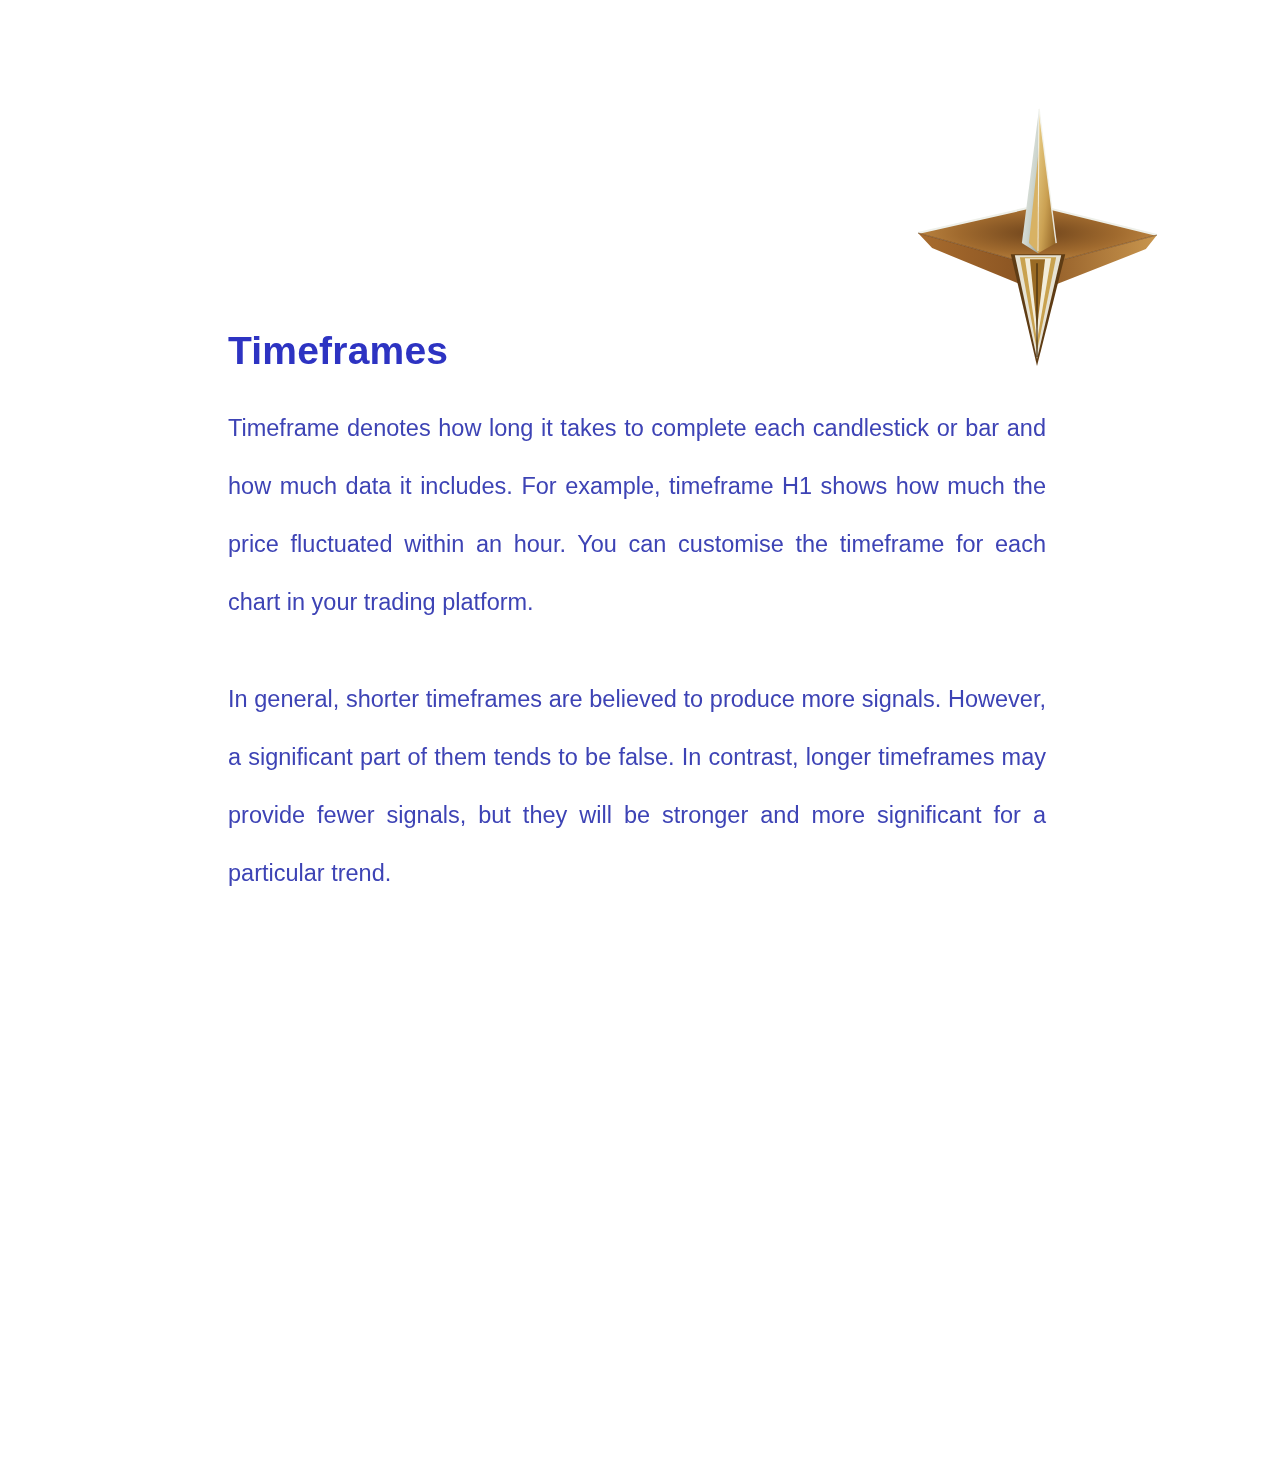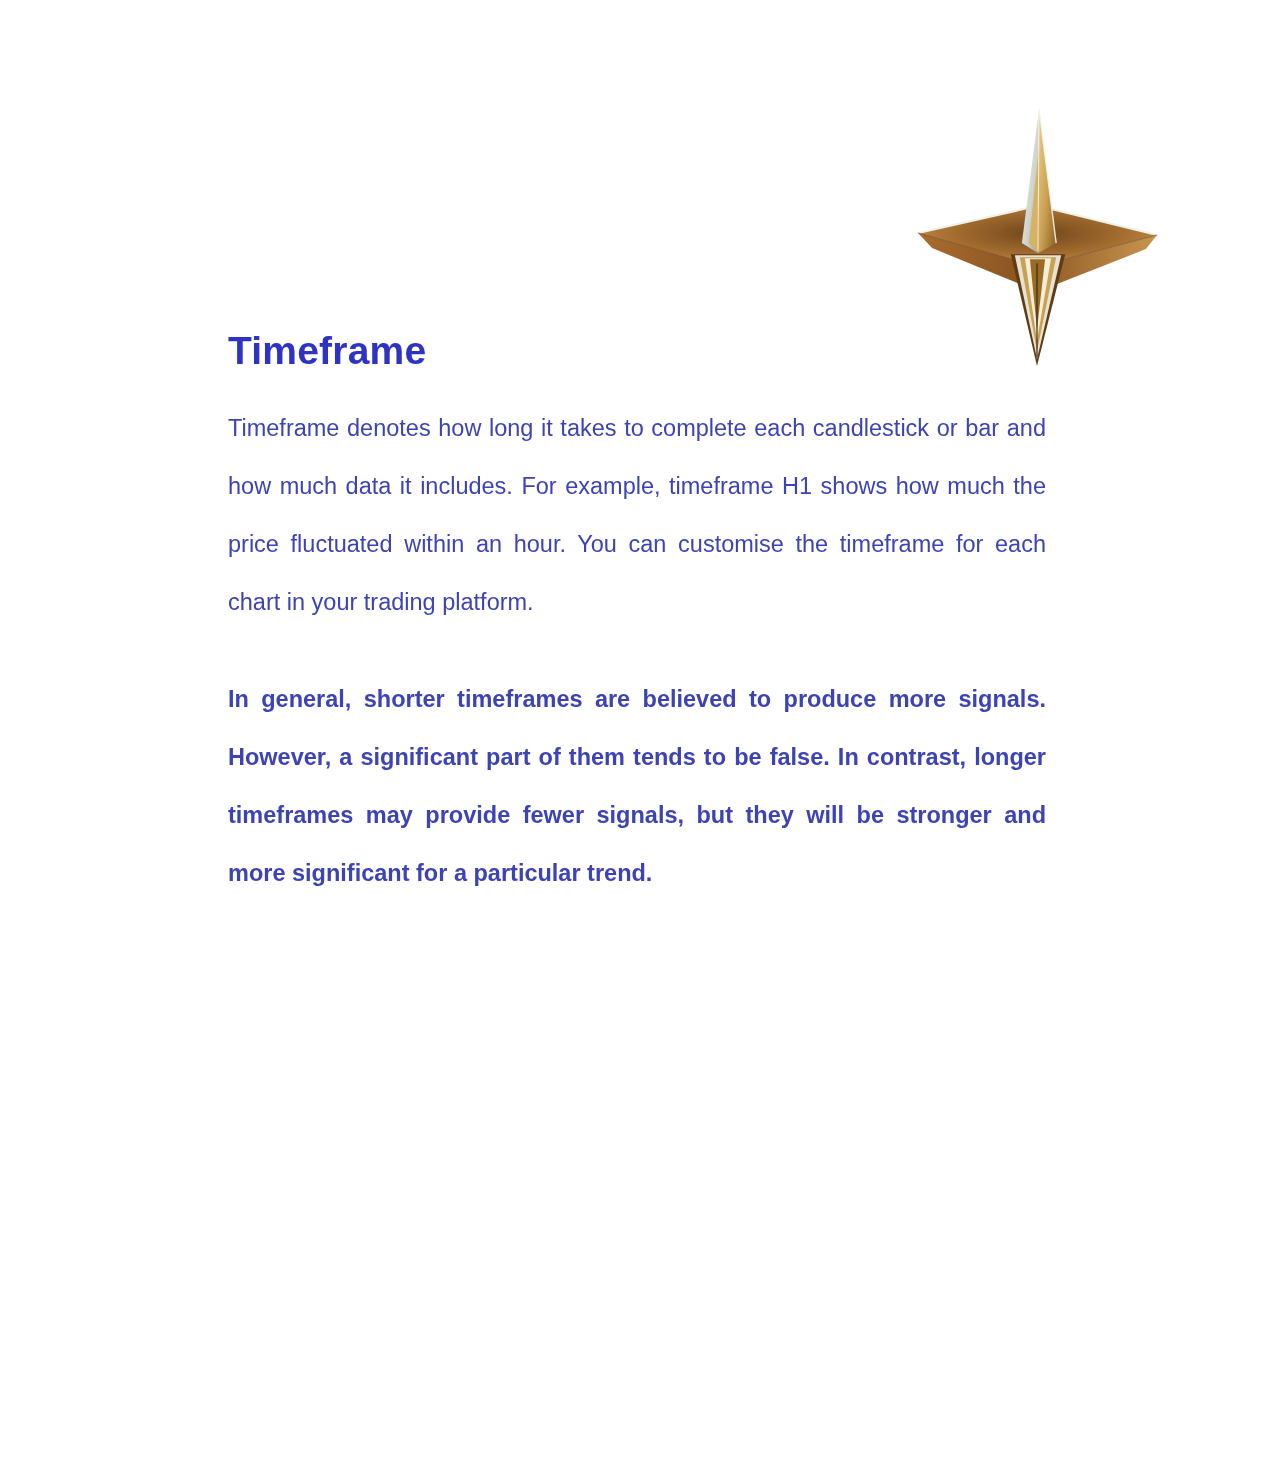--- a/index.html
+++ b/index.html
@@ -35,21 +35,21 @@
     margin: 0 0 26px 0;
   }
   .content p {
     font-size: 23.5px;
     line-height: 58px;
     font-weight: 400;
     color: #3d43b5;
     text-align: justify;
     margin: 0 0 39px 0;
   }
-  .content p:last-child { margin-bottom: 0; font-weight: bold; }
+  .content p:last-child { margin-bottom: 0; }
 </style>
 </head>
 <body>
 
 <div class="page">
 
   <div class="star-wrap">
     <svg viewBox="0 0 240 258" xmlns="http://www.w3.org/2000/svg">
       <defs>
         <radialGradient id="plateTop" cx="50%" cy="45%" r="60%">
@@ -91,18 +91,18 @@
 
       <polygon points="122,2 105,135 121,145" fill="url(#spikeSilver)"></polygon>
       <polygon points="122,2 139,135 121,145" fill="url(#spikeGold)"></polygon>
       <polygon points="122,40 112,135 121,144" fill="#d8b264"></polygon>
       <line x1="122" y1="3" x2="121" y2="143" stroke="#ffffff" stroke-width="1" opacity="0.75"></line>
       <polyline points="122,2 139,135" fill="none" stroke="#f3f4ee" stroke-width="1.4" opacity="0.9"></polyline>
     </svg>
   </div>
 
   <div class="content">
-    <h1>Timeframe</h1>
+    <h1>Timeframes</h1>
     <p>Timeframe denotes how long it takes to complete each candlestick or bar and how much data it includes. For example, timeframe H1 shows how much the price fluctuated within an hour. You can customise the timeframe for each chart in your trading platform.</p>
     <p>In general, shorter timeframes are believed to produce more signals. However, a significant part of them tends to be false. In contrast, longer timeframes may provide fewer signals, but they will be stronger and more significant for a particular trend.</p>
   </div>
 
 </div>
 
 </body></html>

